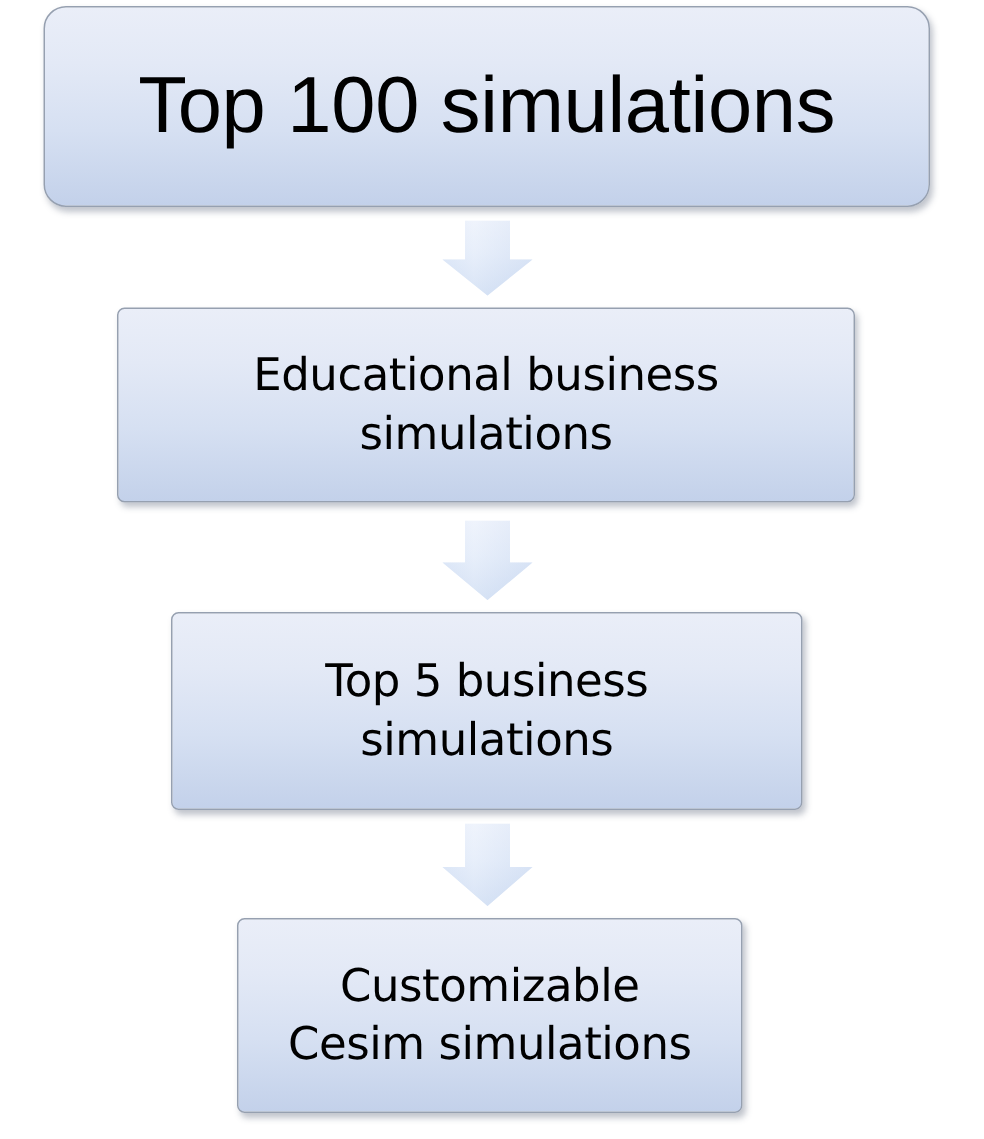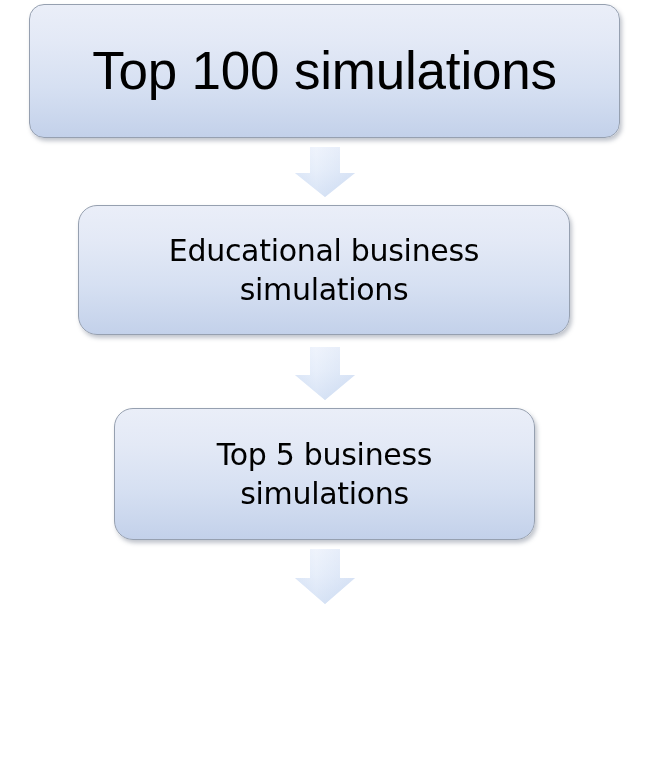--- a/index.html
+++ b/index.html
@@ -59,21 +59,21 @@
   #node-1 .node-label {
     font-family: "Liberation Sans", sans-serif;
     font-size: 53px;
     line-height: 1.04;
     letter-spacing: -0.2px;
     font-weight: 400;
   }
 
   
   #node-2, #node-3, #node-4 {
-    border-radius: 19px;
+    border-radius: 5px;
   }
   #node-2 .node-label,
   #node-3 .node-label,
   #node-4 .node-label {
     font-family: "DejaVu Sans", sans-serif;
     font-size: 30px;
     line-height: 1.30;
     font-weight: 400;
     letter-spacing: -0.3px;
   }
@@ -162,14 +162,18 @@
           <stop offset="0%" stop-color="#d9e4f6"></stop>
           <stop offset="35%" stop-color="#eef3fc"></stop>
           <stop offset="100%" stop-color="#cfdcf2"></stop>
         </linearGradient>
       </defs>
       <polygon points="16,0 46,0 46,29 61,29 31,55 1,29 16,29" fill="url(#agrad3)" stroke="none"></polygon>
       <polygon points="16,0 46,0 46,29 61,29 31,55 1,29 16,29" fill="url(#agrad3h)" opacity="0.45"></polygon>
     </svg>
   </div>
 
+  <div class="node" id="node-4">
+    <span class="node-label">Customizable
+Cesim simulations</span>
+  </div>
 
 </div>
 
 </body></html>

